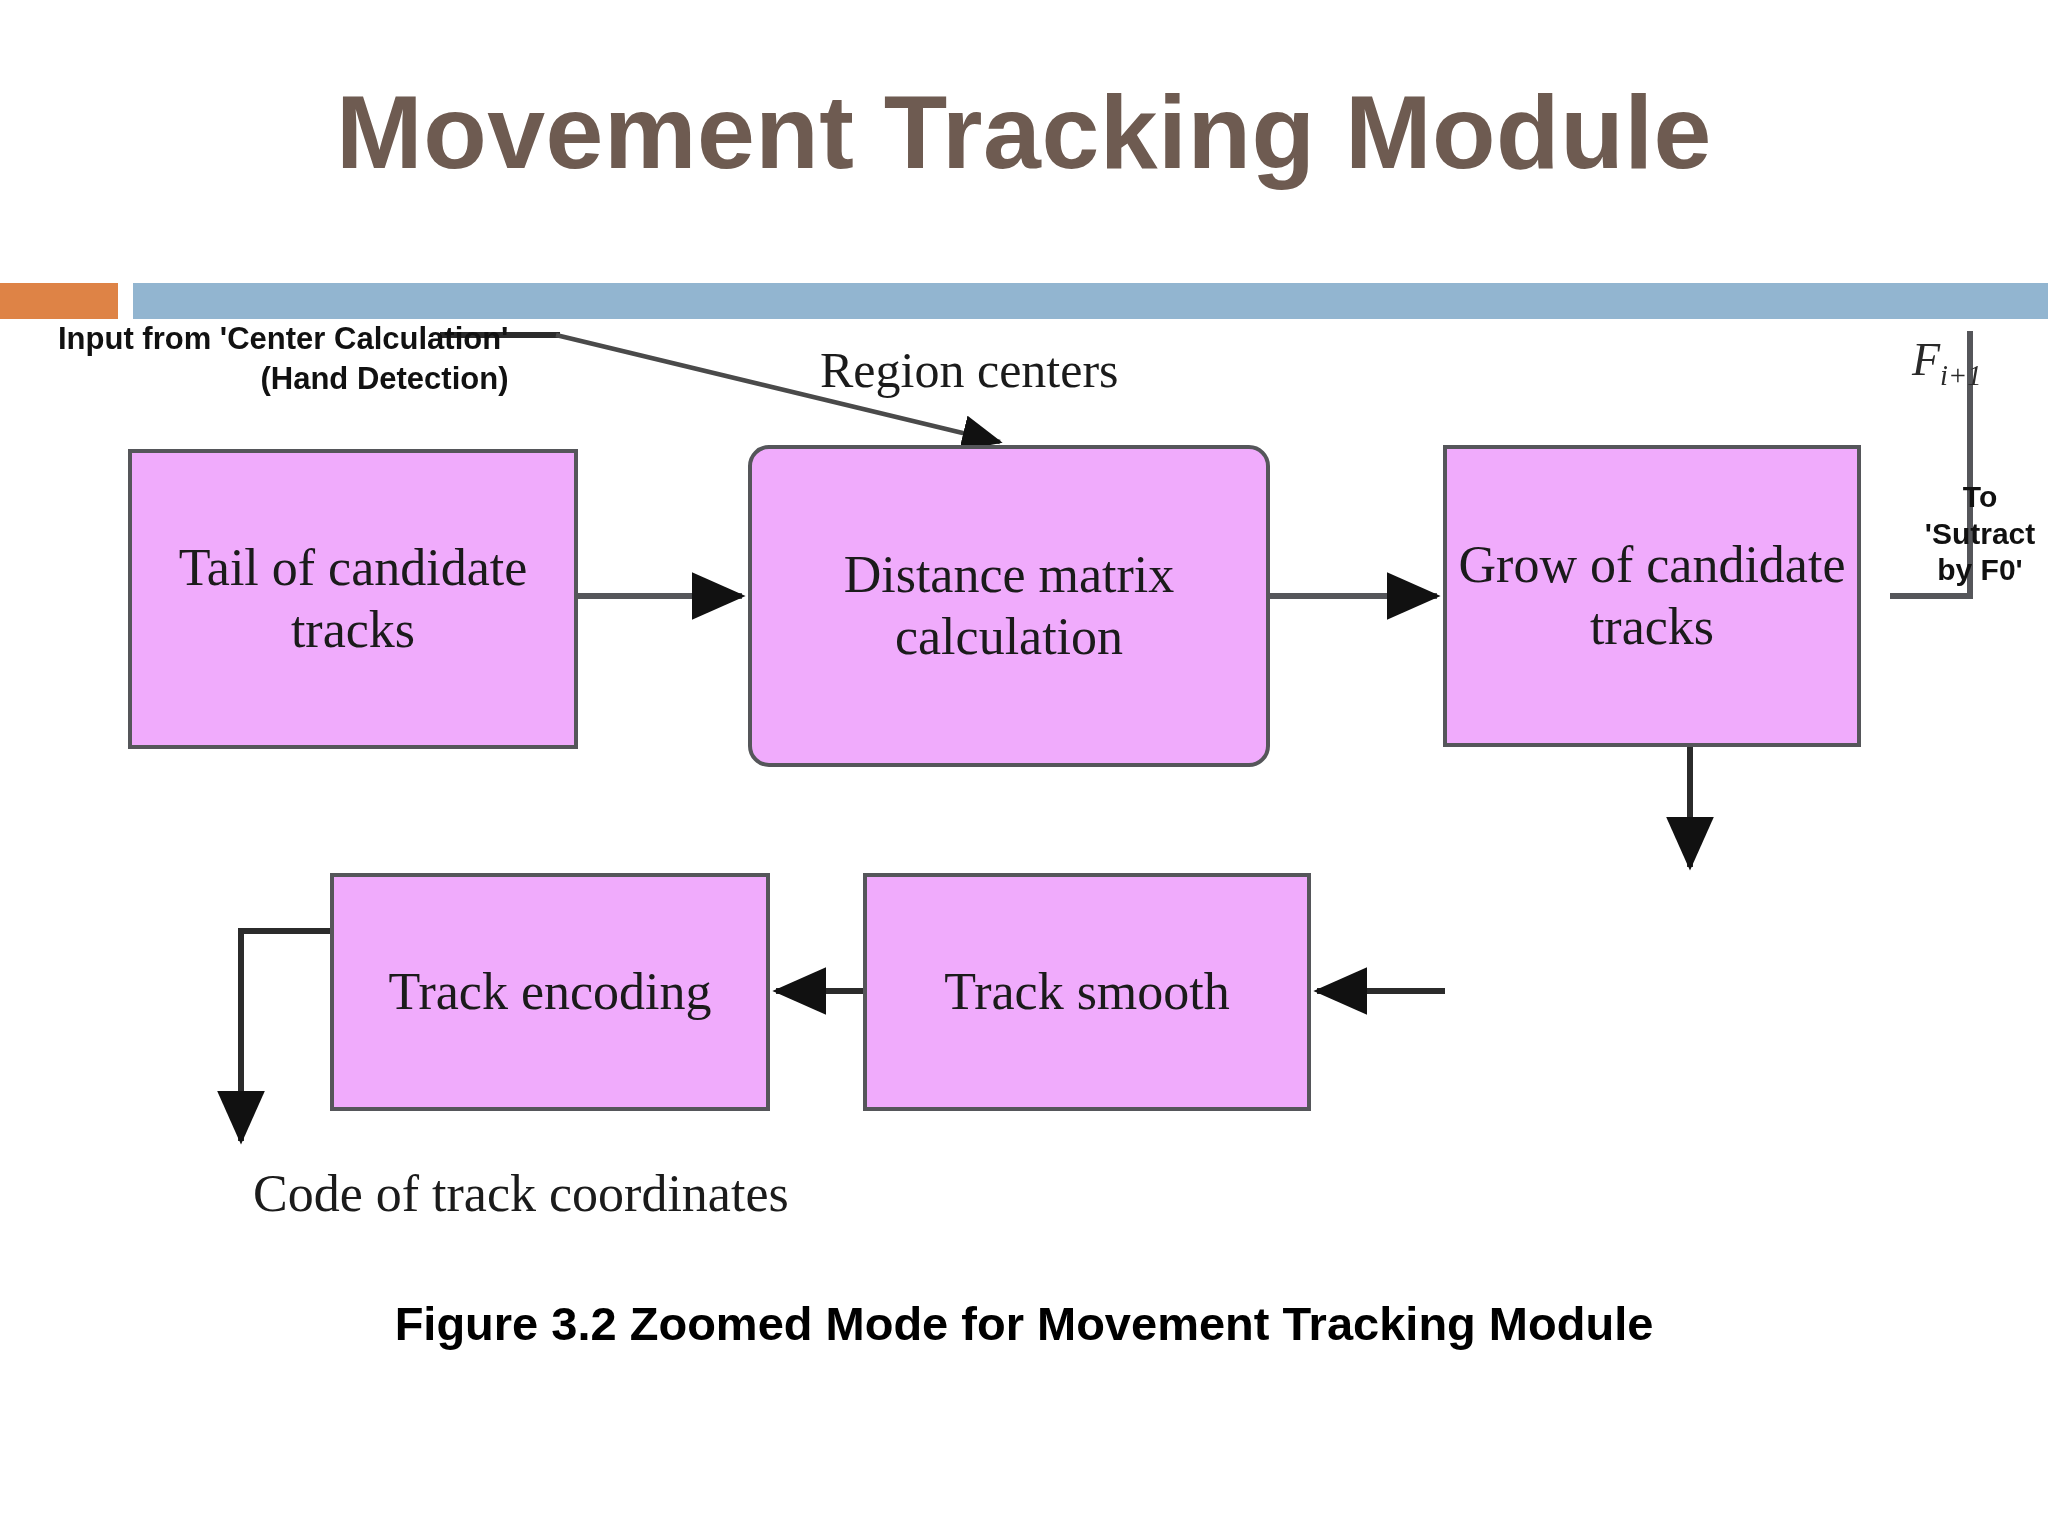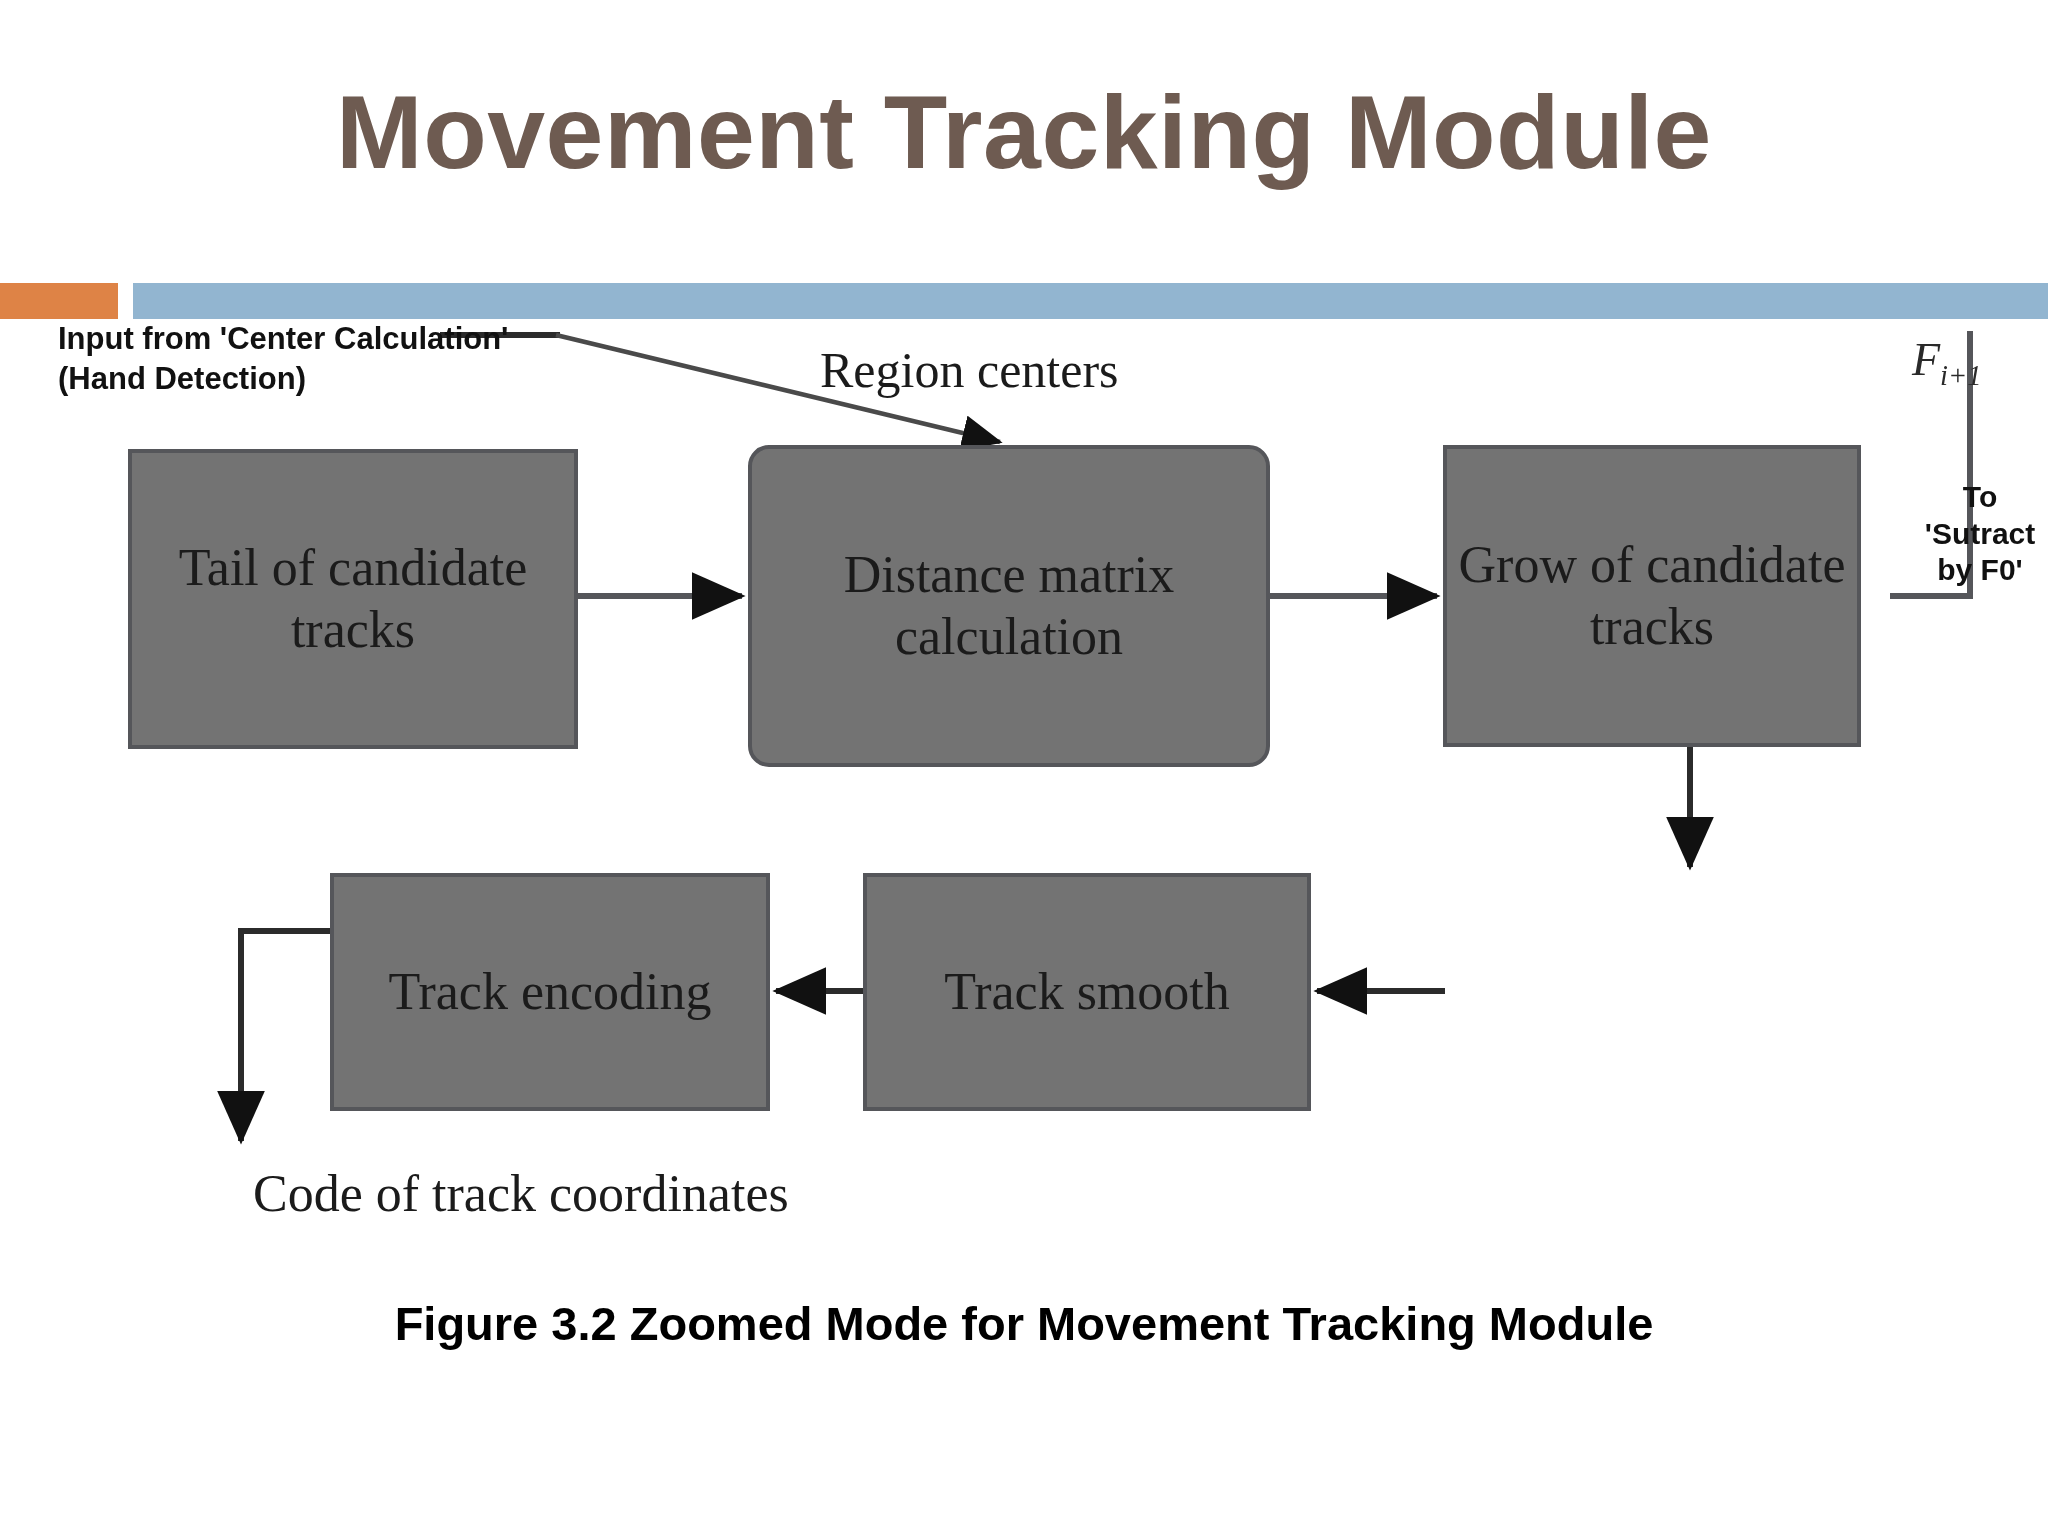--- a/index.html
+++ b/index.html
@@ -64,21 +64,21 @@
     top: 0;
     width: 2048px;
     height: 940px;
   }
 
   
   .flow-box {
     position: absolute;
     box-sizing: border-box;
     border: 4px solid #55565A;
-    background: #737373;
+    background: #f0abfc;
     display: flex;
     align-items: center;
     justify-content: center;
     text-align: center;
     font-family: "Liberation Serif", serif;
     font-size: 52px;
     line-height: 1.20;
     color: #1B1B1B;
     padding: 4px 6px;
   }
@@ -96,21 +96,21 @@
     font-family: "Liberation Sans", sans-serif;
     font-weight: bold;
     color: #111111;
     white-space: pre-line;
   }
   #anno-input {
     left: 58px;
     top: 0px;
     font-size: 31px;
     line-height: 1.28;
-    text-align: left;
+    text-align: right;
   }
   #anno-to-subtract {
     left: 1920px;
     top: 160px;
     width: 120px;
     font-size: 30px;
     line-height: 1.22;
     text-align: center;
   }
 

